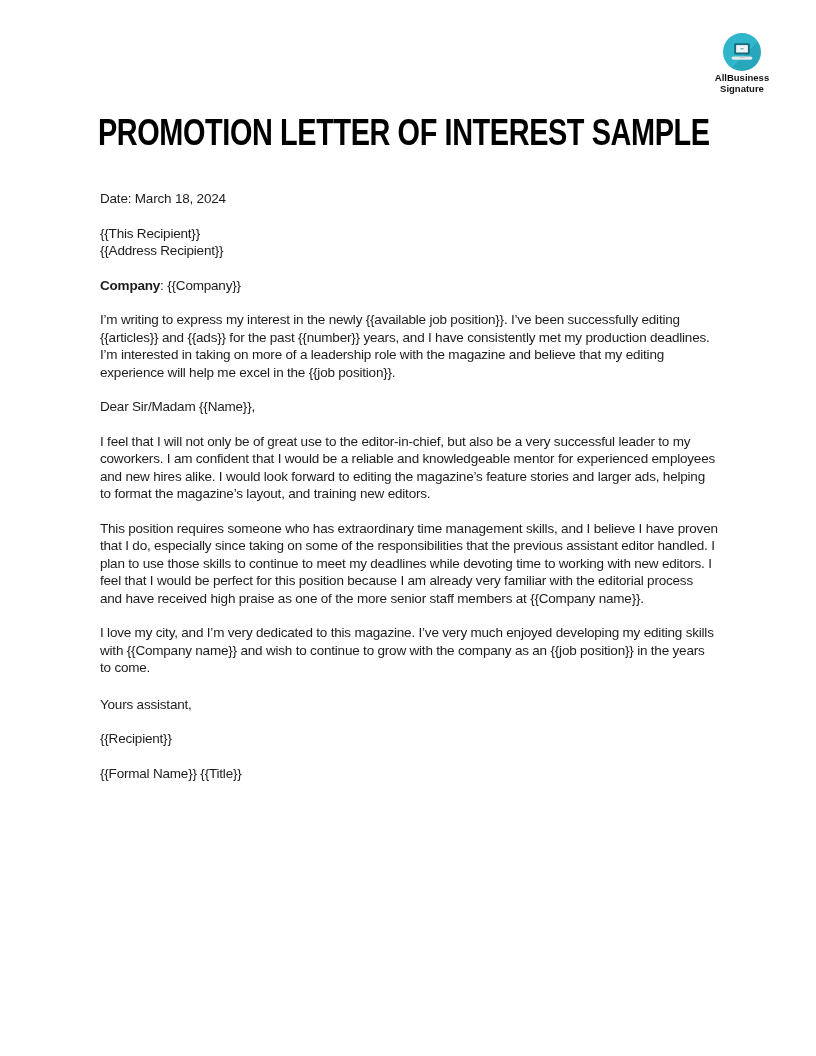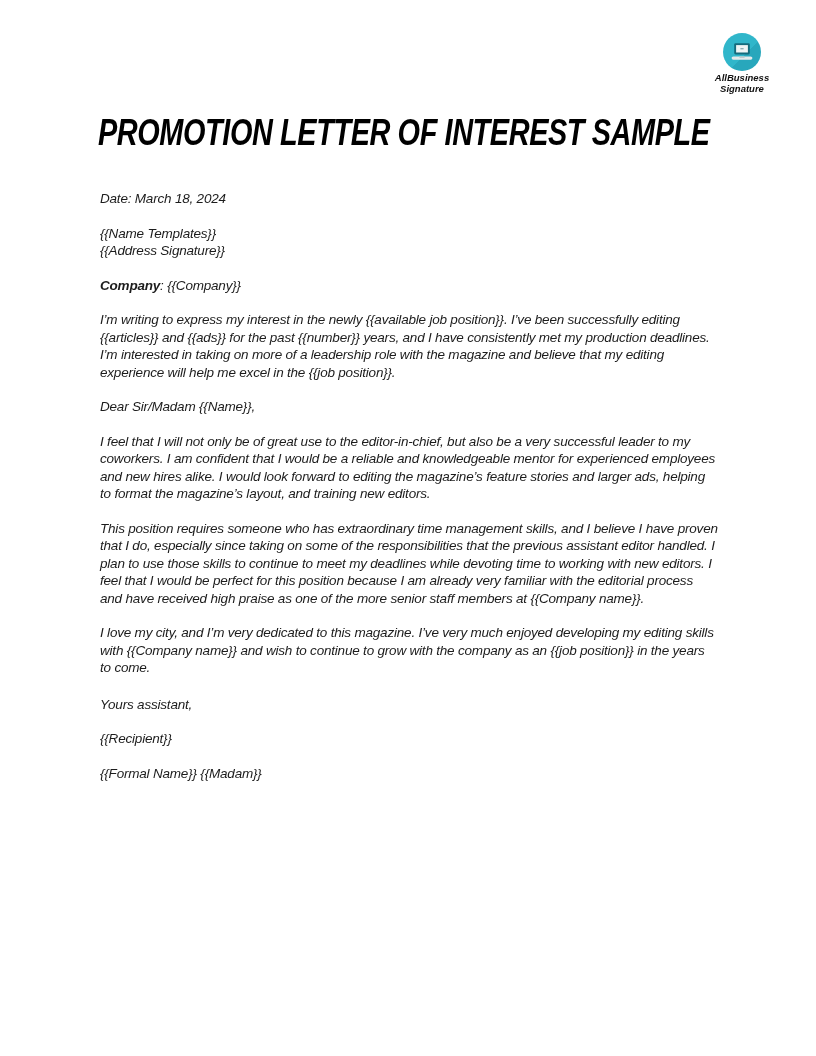--- a/index.html
+++ b/index.html
@@ -4,21 +4,20 @@
 <style>
   html, body { margin: 0; padding: 0; background: #ffffff; }
   .page {
     position: relative;
     width: 808px;
     height: 1056px;
     background: #ffffff;
     font-family: "Liberation Sans", "DejaVu Sans", sans-serif;
     color: #1c1c1c;
     overflow: hidden;
-    font-style: italic;
   }
 
   
   .logo {
     position: absolute;
     top: 33px;
     right: 21px;
     width: 90px;
     text-align: center;
   }
@@ -92,29 +91,29 @@
       <span>AllBusiness</span><br>
       <span>Signature</span>
     </div>
   </div>
 
   <h1 class="title">PROMOTION LETTER OF INTEREST SAMPLE</h1>
 
   <div class="content">
     <p>Date: March 18, 2024</p>
 
-    <p><span>{{Name Templates}}</span><br><span>{{Address Signature}}</span></p>
+    <p><span>{{This Recipient}}</span><br><span>{{Address Recipient}}</span></p>
 
     <p><b>Company</b><span>: {{Company}}</span></p>
 
     <p>I’m writing to express my interest in the newly {{available job position}}. I’ve been successfully editing {{articles}} and {{ads}} for the past {{number}} years, and I have consistently met my production deadlines. I’m interested in taking on more of a leadership role with the magazine and believe that my editing experience will help me excel in the {{job position}}.</p>
 
     <p>Dear Sir/Madam {{Name}},</p>
     <p>I feel that I will not only be of great use to the editor-in-chief, but also be a very successful leader to my coworkers. I am confident that I would be a reliable and knowledgeable mentor for experienced employees and new hires alike. I would look forward to editing the magazine’s feature stories and larger ads, helping to format the magazine’s layout, and training new editors.</p>
     <p>This position requires someone who has extraordinary time management skills, and I believe I have proven that I do, especially since taking on some of the responsibilities that the previous assistant editor handled. I plan to use those skills to continue to meet my deadlines while devoting time to working with new editors. I feel that I would be perfect for this position because I am already very familiar with the editorial process and have received high praise as one of the more senior staff members at {{Company name}}.</p>
     <p>I love my city, and I’m very dedicated to this magazine. I’ve very much enjoyed developing my editing skills with {{Company name}} and wish to continue to grow with the company as an {{job position}} in the years to come.</p>
 
     <p class="closing">Yours assistant,</p>
     <p>{{Recipient}}</p>
-    <p>{{Formal Name}} {{Madam}}</p>
+    <p>{{Formal Name}} {{Title}}</p>
   </div>
 
 </div>
 
 </body></html>

